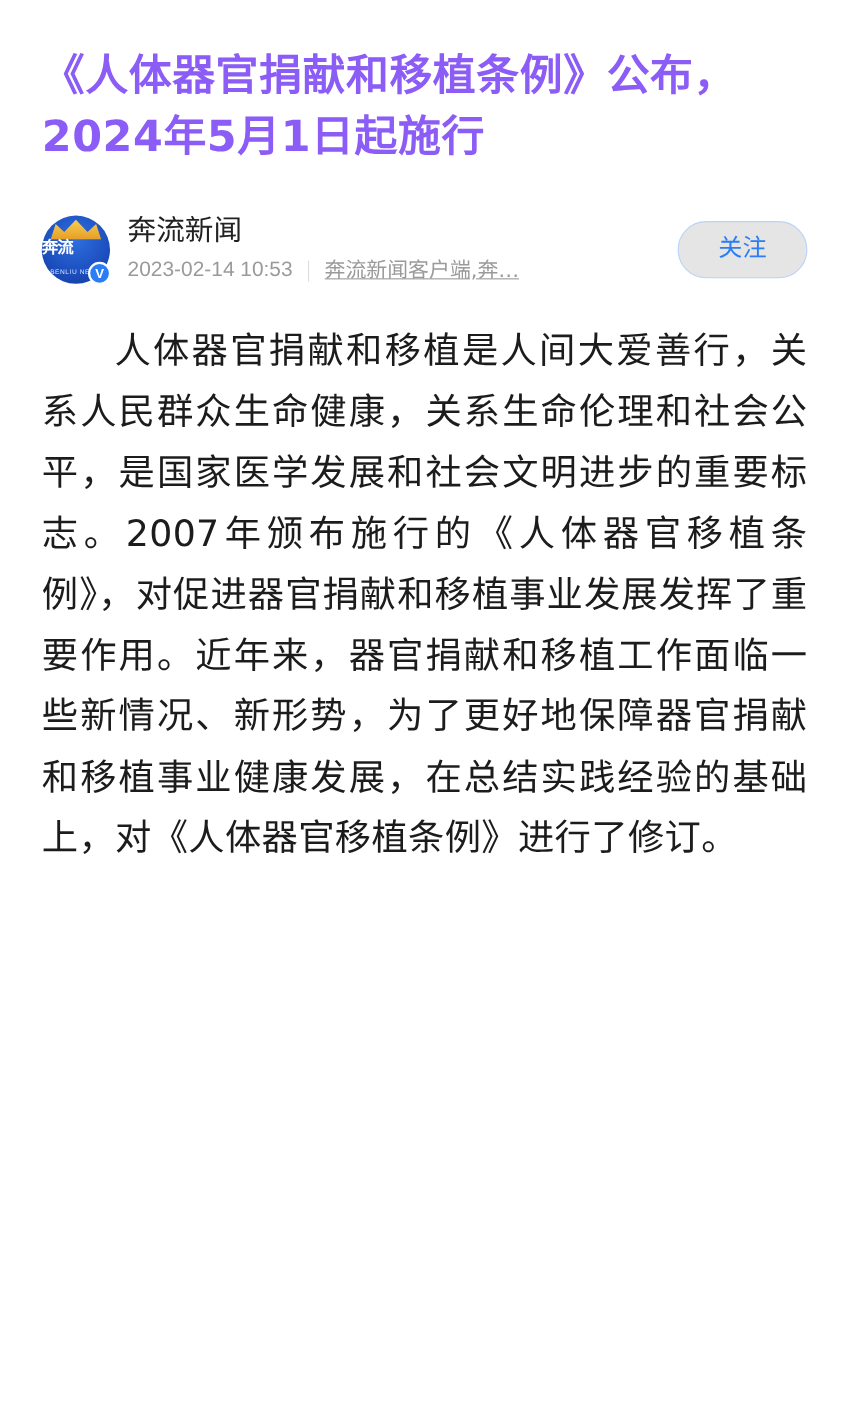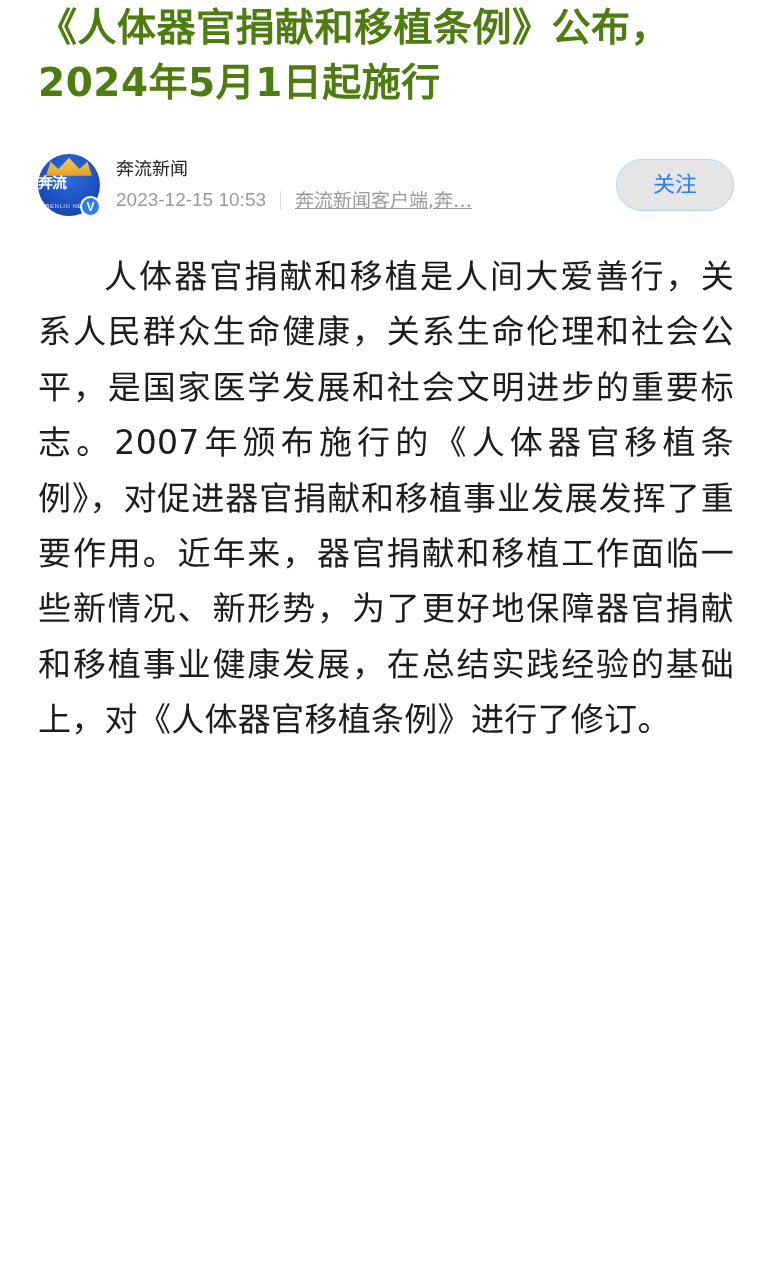--- a/index.html
+++ b/index.html
@@ -21,25 +21,26 @@
     width: 772px;
     height: 1280px;
     box-sizing: border-box;
     padding: 0 38px;
     background: #ffffff;
   }
 
   
   .article-title {
     margin: 0;
+    padding-top: 42px;
     font-size: 39px;
     line-height: 1.42;
     font-weight: 700;
     letter-spacing: 0.5px;
-    color: #4d7c0f;
+    color: #8b5cf6;
     font-family: "DejaVu Sans", "Liberation Sans", sans-serif;
   }
 
   
   .byline {
     display: flex;
     align-items: center;
     margin-top: 40px;
     height: 68px;
   }
@@ -112,21 +113,21 @@
     text-align: center;
     box-sizing: border-box;
     font-family: "Liberation Sans", sans-serif;
   }
 
   .byline-text {
     flex: 1 1 auto;
     min-width: 0;
   }
   .source-name {
-    font-size: 18px;
+    font-size: 26px;
     color: #222222;
     line-height: 1.2;
     font-family: "DejaVu Sans", sans-serif;
   }
   .meta-row {
     display: flex;
     align-items: center;
     margin-top: 9px;
     color: #9a9a9a;
     font-size: 19px;
@@ -198,21 +199,21 @@
         <div class="crown"></div>
         <div class="brand-cn">奔流</div>
         <div class="brand-en">BENLIU NEWS</div>
       </div>
       <div class="verified-badge">V</div>
     </div>
 
     <div class="byline-text">
       <div class="source-name">奔流新闻</div>
       <div class="meta-row">
-        <span class="meta-time">2023-12-15 10:53</span>
+        <span class="meta-time">2023-02-14 10:53</span>
         <span class="meta-divider"></span>
         <span class="meta-source">奔流新闻客户端,奔…</span>
       </div>
     </div>
 
     <div class="follow-button">关注</div>
   </div>
 
   <div class="article-body">
     <p>人体器官捐献和移植是人间大爱善行，关系人民群众生命健康，关系生命伦理和社会公平，是国家医学发展和社会文明进步的重要标志。2007年颁布施行的《人体器官移植条例》，对促进器官捐献和移植事业发展发挥了重要作用。近年来，器官捐献和移植工作面临一些新情况、新形势，为了更好地保障器官捐献和移植事业健康发展，在总结实践经验的基础上，对《人体器官移植条例》进行了修订。</p>

